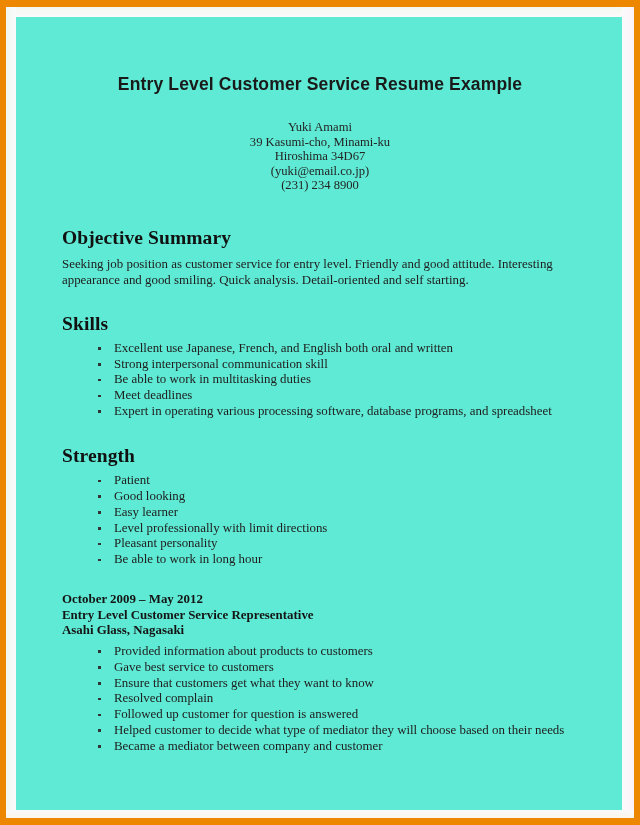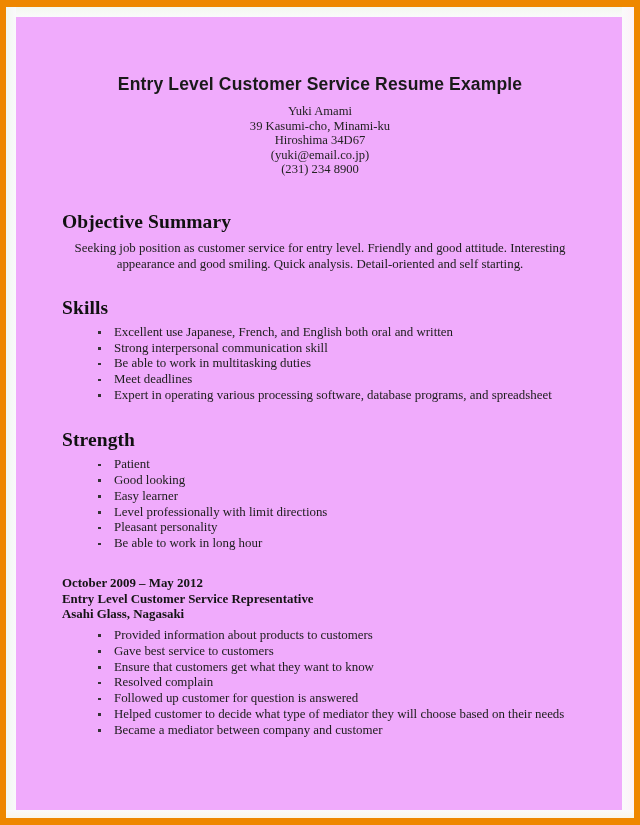--- a/index.html
+++ b/index.html
@@ -13,21 +13,21 @@
     font-family: "Liberation Serif", serif;
     -webkit-font-smoothing: antialiased;
   }
 
   
   #page {
     position: relative;
     width: 640px;
     height: 825px;
     box-sizing: border-box;
-    background: #f0abfc;
+    background: #5eead4;
     overflow: hidden;
   }
 
   .border-top,
   .border-bottom,
   .border-left,
   .border-right {
     position: absolute;
     background: #ee8700;
   }
@@ -73,21 +73,21 @@
     padding-top: 74px;
     text-align: center;
     font-family: "Liberation Sans", sans-serif;
     font-weight: bold;
     font-size: 17.5px;
     letter-spacing: 0.15px;
     color: #1a1a1a;
   }
 
   .contact {
-    margin-top: 9px;
+    margin-top: 25px;
     text-align: center;
     font-size: 12.6px;
     line-height: 14.6px;
     color: #232323;
   }
   .contact div { white-space: nowrap; }
 
   .section {
     margin-top: 0;
   }
@@ -99,21 +99,21 @@
     font-size: 19.5px;
     color: #111111;
     letter-spacing: 0.1px;
   }
 
   .section-body {
     margin: 7px 0 0 0;
     font-size: 12.9px;
     line-height: 16.4px;
     color: #202020;
-    text-align: center;
+    text-align: left;
   }
 
   ul.bullets {
     list-style: none;
     margin: 6px 0 0 0;
     padding: 0 0 0 36px;
   }
   ul.bullets li {
     position: relative;
     font-size: 12.9px;

